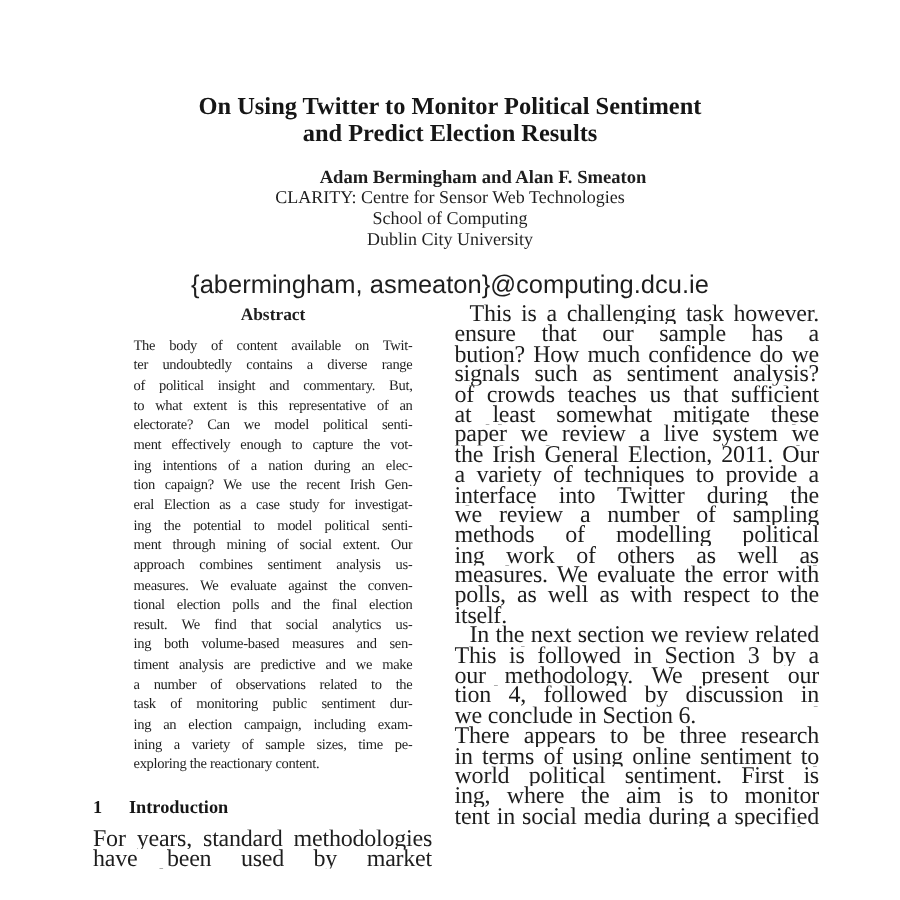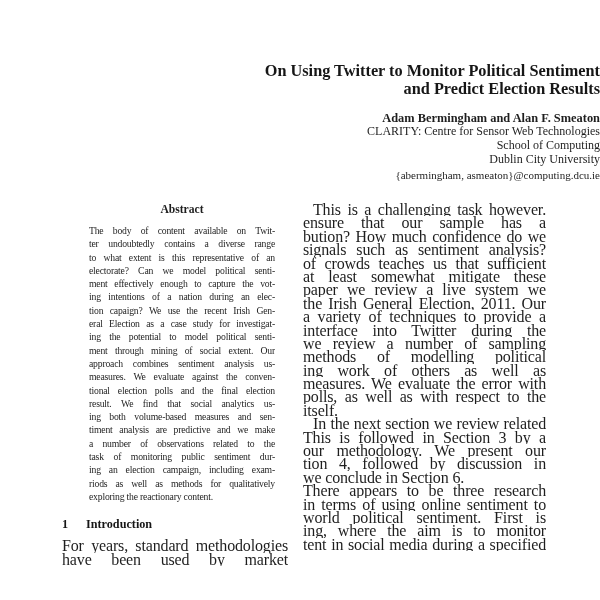--- a/index.html
+++ b/index.html
@@ -5,25 +5,25 @@
   html, body { margin: 0; padding: 0; background: #ffffff; }
   .page {
     position: relative;
     width: 600px; height: 600px;
     overflow: hidden;
     background: #ffffff;
     color: #1e1e1e;
     font-family: "Liberation Serif", serif;
     -webkit-font-smoothing: antialiased;
   }
-  .titleblock { position: absolute; top: 62px; left: 0; width: 600px; text-align: right; }
+  .titleblock { position: absolute; top: 62px; left: 0; width: 600px; text-align: center; }
   .title { margin: 0; font-size: 16.3px; font-weight: bold; line-height: 17.6px; color: #161616; }
   .authors { margin-top: 14px; font-size: 12.4px; font-weight: bold; line-height: 14px; padding-left: 44px; }
   .affil { font-size: 12px; line-height: 13.8px; }
-  .email { margin-top: 1px; font-family: Liberation Serif, serif; font-size: 11px; line-height: 14px; }
+  .email { margin-top: 16px; font-family: Liberation Sans, sans-serif; font-size: 17px; line-height: 14px; }
 
   .col { position: absolute; top: 203px; }
   .col-left  { left: 62px;  width: 226px; }
   .col-right { left: 303px; width: 243px; }
 
   .abstract-heading {
     font-weight: bold; font-size: 11.6px;
     margin: 0 13px 8px 27px; text-align: center;
     height: 13px; line-height: 13px;
   }
@@ -63,38 +63,39 @@
     <div class="affil">School of Computing</div>
     <div class="affil">Dublin City University</div>
     <div class="email">{abermingham, asmeaton}@computing.dcu.ie</div>
   </div>
 
   <div class="col col-left">
     <div class="abstract-heading">Abstract</div>
     <div class="abstract-body">
         <div class="tline">The body of content available on Twit-</div>
         <div class="tline">ter undoubtedly contains a diverse range</div>
+        <div class="tline">of political insight and commentary. But,</div>
         <div class="tline">to what extent is this representative of an</div>
         <div class="tline">electorate? Can we model political senti-</div>
         <div class="tline">ment effectively enough to capture the vot-</div>
         <div class="tline">ing intentions of a nation during an elec-</div>
         <div class="tline">tion capaign? We use the recent Irish Gen-</div>
         <div class="tline">eral Election as a case study for investigat-</div>
         <div class="tline">ing the potential to model political senti-</div>
         <div class="tline">ment through mining of social extent. Our</div>
         <div class="tline">approach combines sentiment analysis us-</div>
         <div class="tline">measures. We evaluate against the conven-</div>
         <div class="tline">tional election polls and the final election</div>
         <div class="tline">result. We find that social analytics us-</div>
         <div class="tline">ing both volume-based measures and sen-</div>
         <div class="tline">timent analysis are predictive and we make</div>
         <div class="tline">a number of observations related to the</div>
         <div class="tline">task of monitoring public sentiment dur-</div>
         <div class="tline">ing an election campaign, including exam-</div>
-        <div class="tline">riods as well as methods for qualitatively</div>
+        <div class="tline">ining a variety of sample sizes, time pe-</div>
         <div class="tline tline-last">exploring the reactionary content.</div>
       </div>
     <div class="section-heading">
       <span class="sec-num">1</span><span>Introduction</span>
     </div>
     <div class="bodytext cont">
         <div class="tline">For years, standard methodologies such as polls</div>
         <div class="tline">have been used by market researchers to measure</div>
       </div>
   </div>

